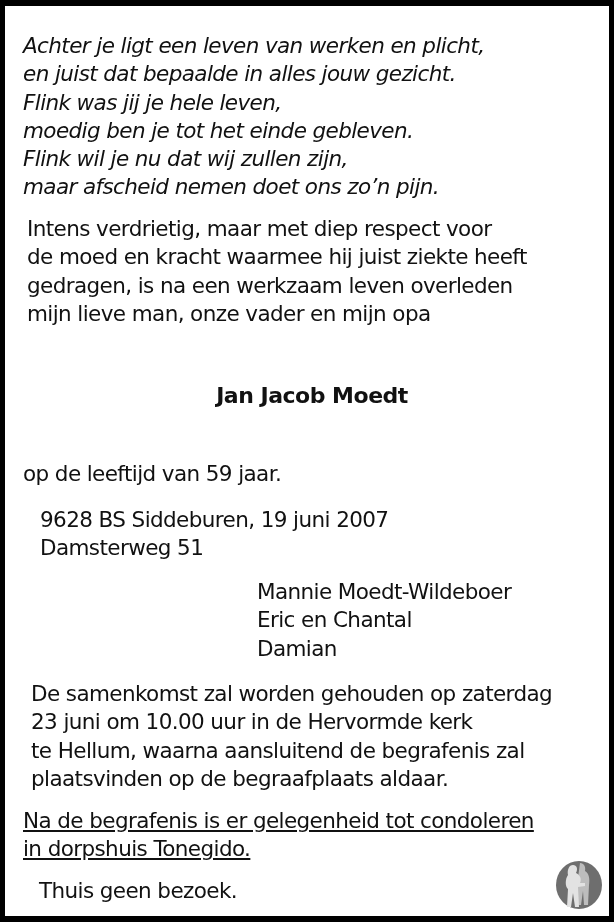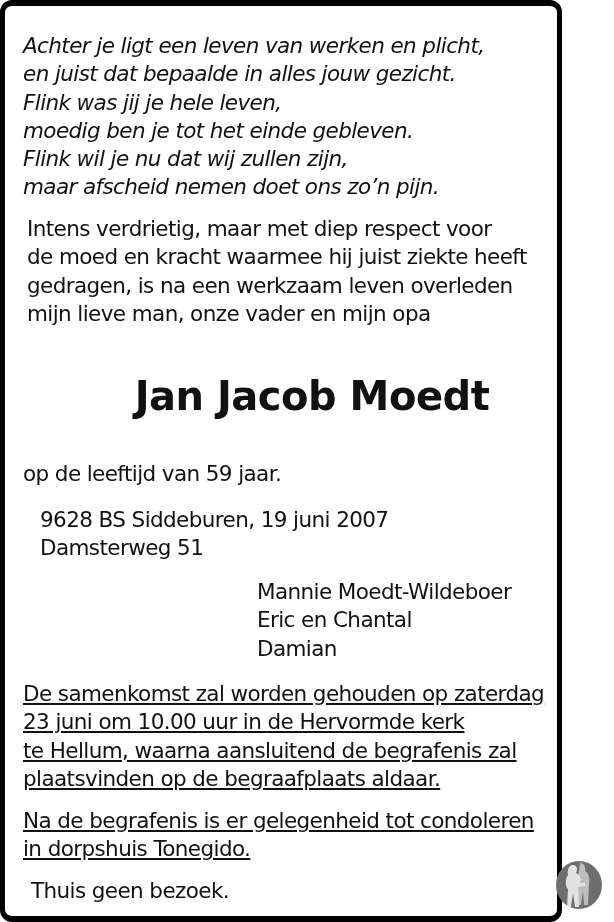--- a/index.html
+++ b/index.html
@@ -10,29 +10,28 @@
     body {
       width: 614px;
       height: 922px;
       position: relative;
       overflow: hidden;
     }
     .frame {
       position: absolute;
       left: 0;
       top: 0;
-      width: 562px;
+      width: 614px;
       height: 922px;
       box-sizing: border-box;
       border-left: 5px solid #000;
       border-top: 6px solid #000;
       border-right: 5px solid #000;
       border-bottom: 6px solid #000;
       background: #fff;
-      border-radius: 12px;
     }
     .content {
       position: absolute;
       left: 18px;
       top: 26px;
       width: 585px;
       font-family: "DejaVu Sans", sans-serif;
       color: #111;
       font-size: 21.5px;
       letter-spacing: -0.6px;
@@ -45,31 +44,31 @@
     .line { display: block; white-space: nowrap; }
     .poem-block { position: absolute; top: 0; left: 0; }
     .intro-block { position: absolute; top: 183px; left: 4px; }
     .name {
       position: absolute;
       top: 344px;
       left: 0;
       width: 578px;
       text-align: center;
       font-weight: bold;
-      font-size: 40px;
+      font-size: 22px;
       letter-spacing: -0.5px;
       line-height: 40px;
     }
     .age-block { position: absolute; top: 428px; left: 0; }
     .addr-block { position: absolute; top: 474px; left: 17px; }
     .family-block { position: absolute; top: 546px; left: 234px; }
     .family-block .italic { }
-    .service-block { position: absolute; top: 648px; left: 0; text-decoration: underline; }
+    .service-block { position: absolute; top: 648px; left: 8px; }
     .condolence-block { position: absolute: ; position: absolute; top: 775px; left: 0; text-decoration: underline; }
-    .novisit-block { position: absolute; top: 845px; left: 8px; }
+    .novisit-block { position: absolute; top: 845px; left: 16px; }
     .logo {
       position: absolute;
       left: 556px;
       top: 859px;
       width: 46px;
       height: 50px;
     }
   </style>
 </head>
 <body>

